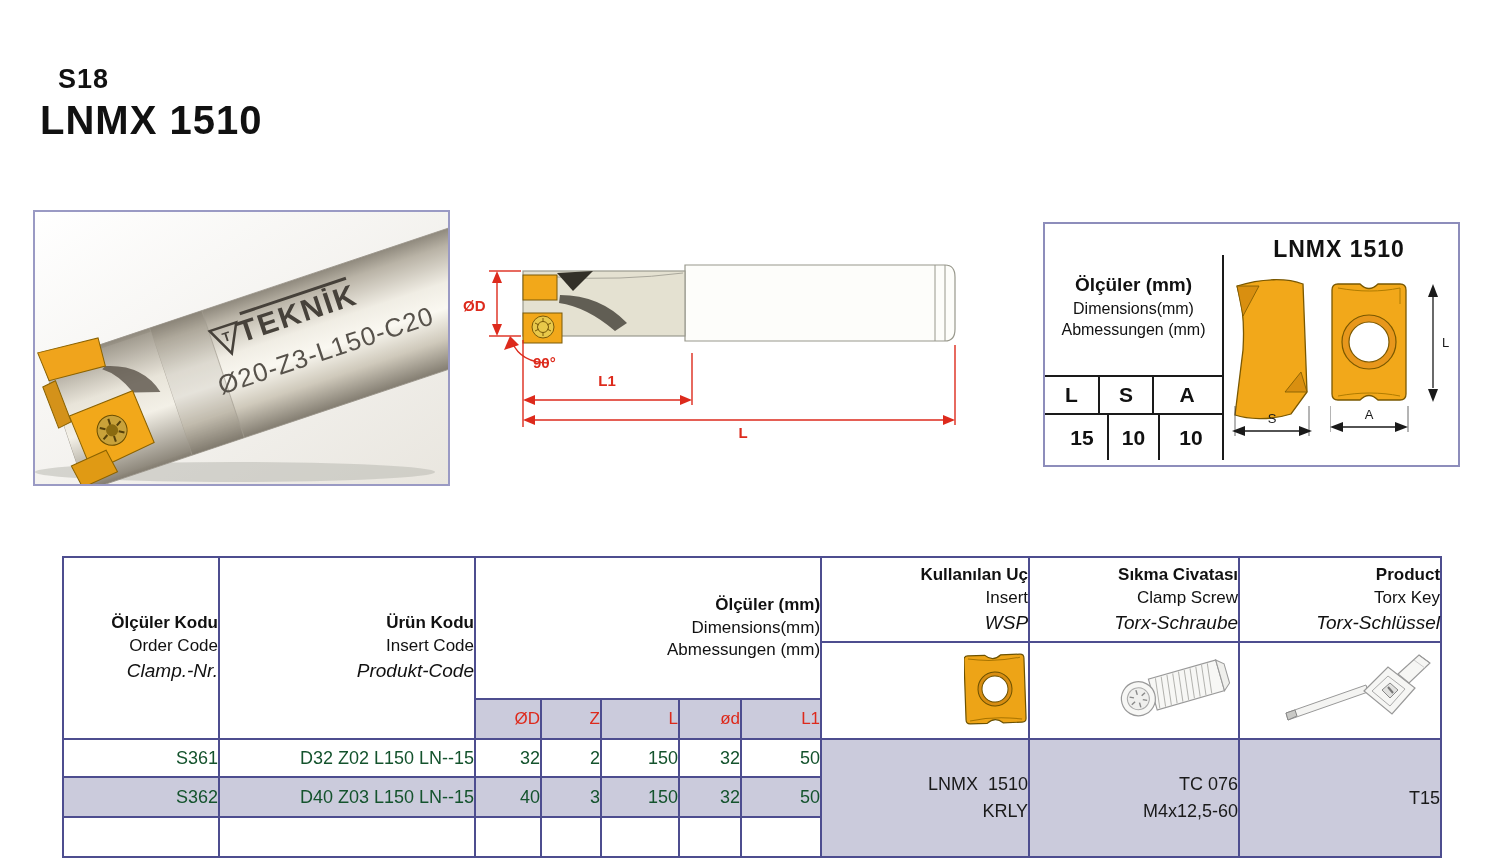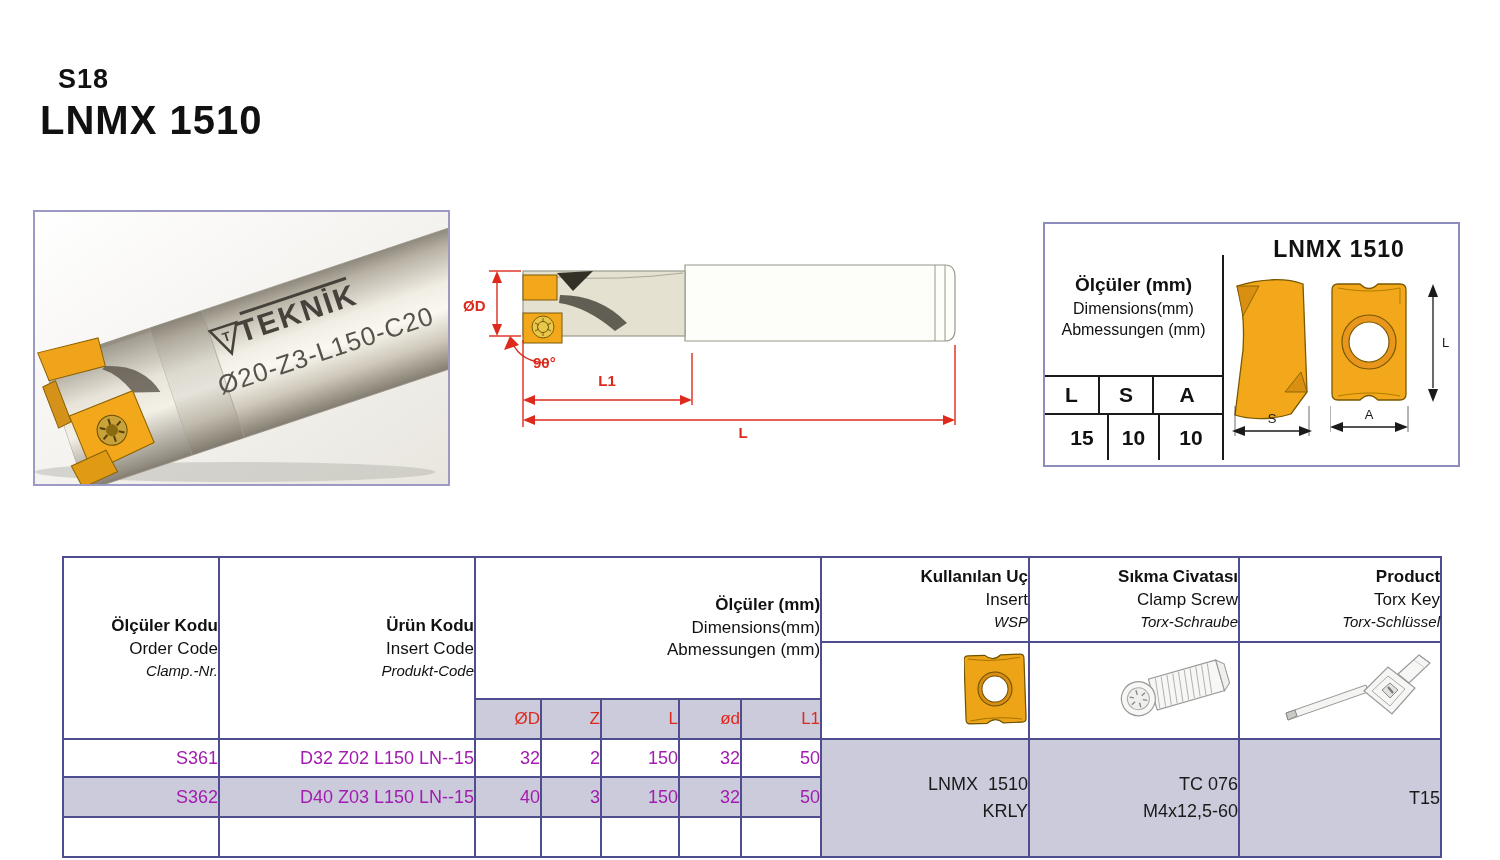--- a/index.html
+++ b/index.html
@@ -37,30 +37,30 @@
   .mini-cell.c2 { width:54px; border-right:2px solid #1a1a1a; }
   .mini-cell.c3 { width:66px; }
   .insert-side-svg  { position:absolute; left:182px; top:50px; }
   .insert-front-svg { position:absolute; left:285px; top:50px; }
 
   
   .main-table { position:absolute; left:62px; top:508px; border-collapse:collapse; table-layout:fixed; width:1378px; }
   .main-table td, .main-table th { border:2px solid #4d4d8f; padding:0; text-align:right; vertical-align:middle; font-weight:normal; }
   .hl1 { font-size:17px; font-weight:bold; line-height:1.35; }
   .hl2 { font-size:17px; line-height:1.35; }
-  .hl3 { font-size:15px; font-style:italic; line-height:1.35; }
+  .hl3 { font-size:19px; font-style:italic; line-height:1.35; }
   .r1 { height:85px; }
   .r2 { height:57px; }
   .r3 { height:40px; }
   .r4 { height:38px; }
   .r5 { height:40px; }
   .r6 { height:40px; }
   .lav { background:#cbcbdc; }
   .dim-col { color:#dd2a1c; font-size:17px; font-weight:bold; background:#cbcbdc; }
-  .data-cell { font-size:18px; font-weight:bold; color:#a21caf; }
+  .data-cell { font-size:18px; font-weight:bold; color:#14532d; }
   .merged-cell { font-size:18px; font-weight:bold; color:#1a1a1a; line-height:1.5; }
   .merged-cell span { white-space:pre; display:block; }
   .img-cell { background:#fff; }
 
   .footnote { position:absolute; left:30px; top:814px; font-size:19px; font-style:italic; color:#2a2a2a; letter-spacing:0.3px; }
 
   svg text { font-family:"Liberation Sans", sans-serif; }
   .redtxt { fill:#dd2a1c; font-weight:bold; font-size:15px; }
 </style>
 </head>

